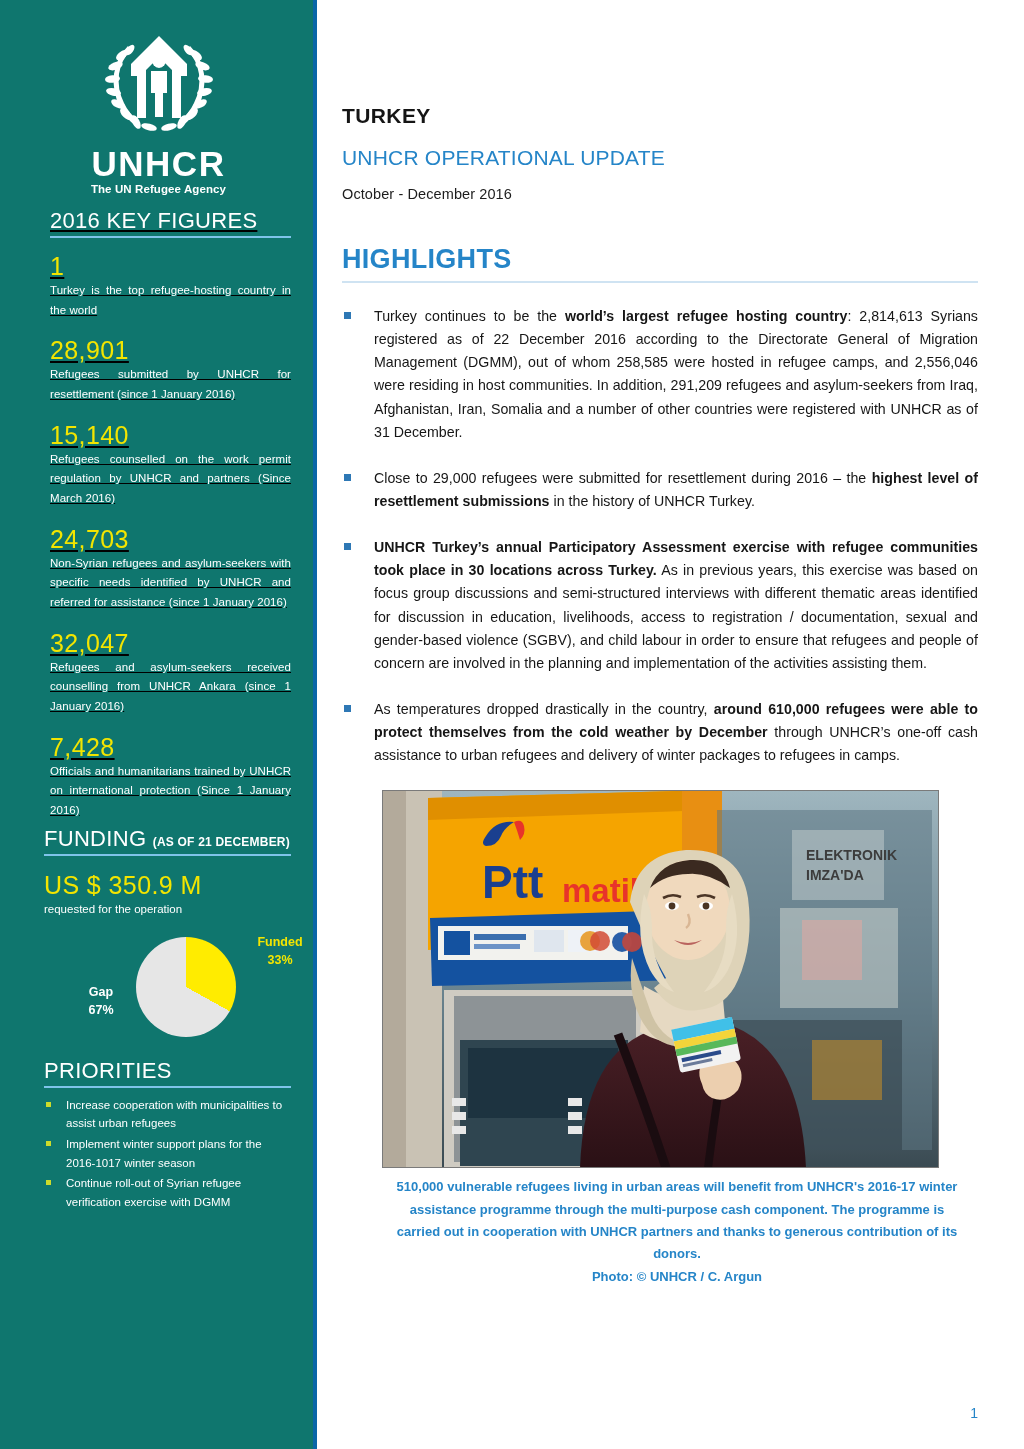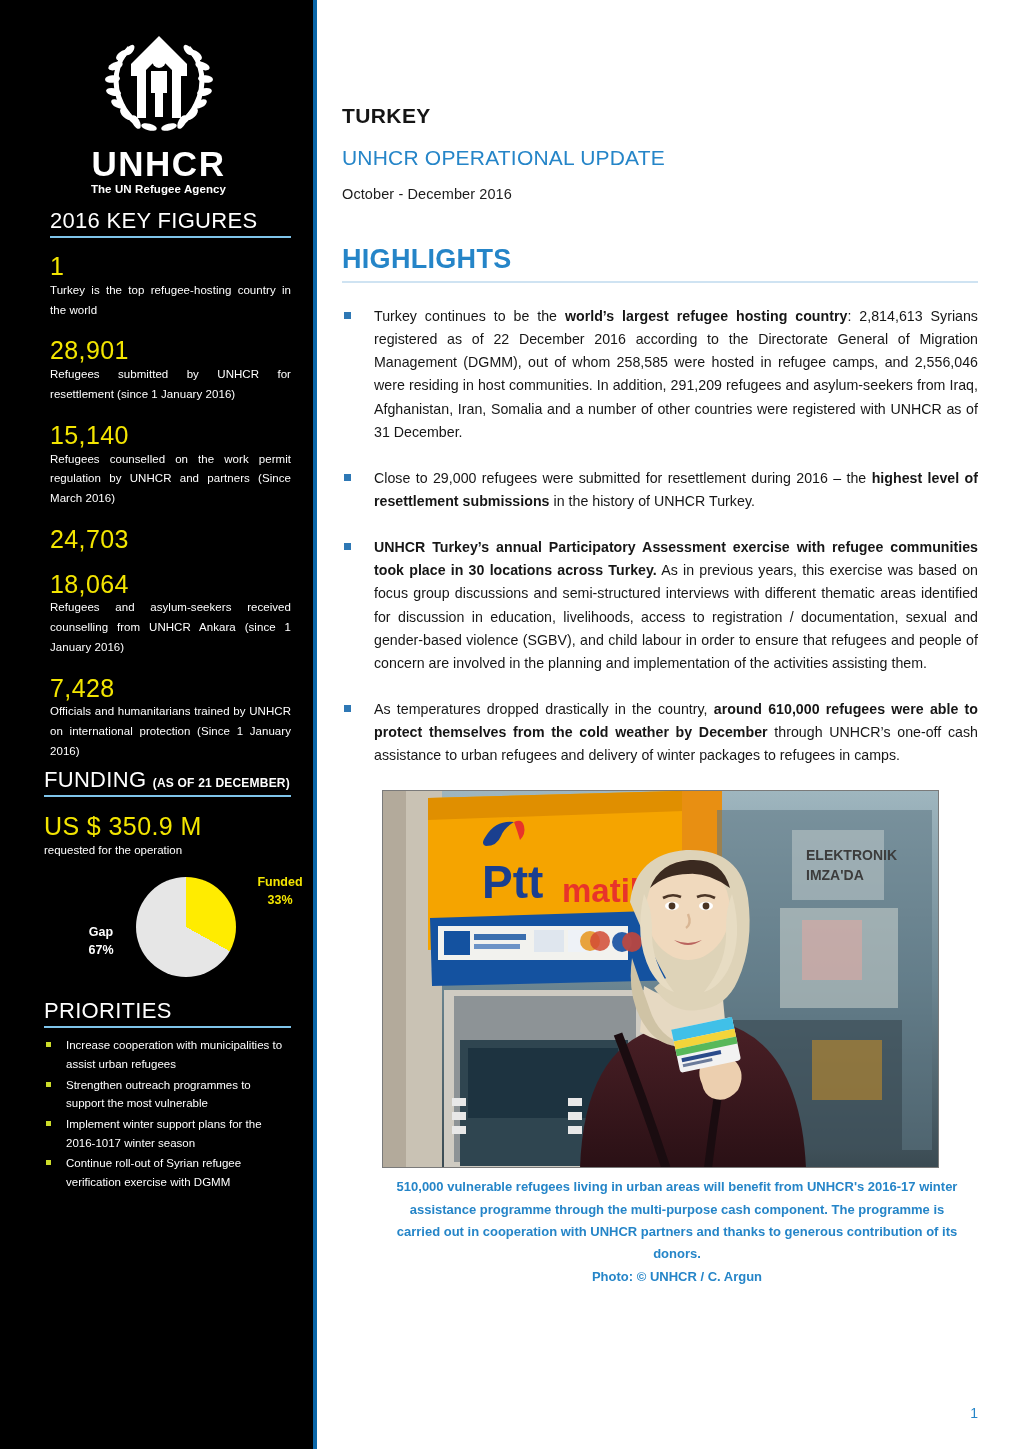--- a/index.html
+++ b/index.html
@@ -18,21 +18,21 @@
     width: 1024px;
     height: 1449px;
     display: flex;
     position: relative;
     background: #ffffff;
   }
 
   
   .sidebar {
     width: 317px;
-    background: #000000;
+    background: #0f766e;
     position: relative;
     flex: 0 0 317px;
     box-sizing: border-box;
     padding: 0;
   }
   .sidebar:after {
     content: "";
     position: absolute;
     top: 0; right: 0; bottom: 0;
     width: 4px;
@@ -315,23 +315,24 @@
       <div class="kf-item">
         <div class="kf-num">28,901</div>
         <div class="kf-desc">Refugees submitted by UNHCR for resettlement (since 1 January 2016)</div>
       </div>
       <div class="kf-item">
         <div class="kf-num">15,140</div>
         <div class="kf-desc">Refugees counselled on the work permit regulation by UNHCR and partners (Since March 2016)</div>
       </div>
       <div class="kf-item">
         <div class="kf-num">24,703</div>
+        <div class="kf-desc">Non-Syrian refugees and asylum-seekers with specific needs identified by UNHCR and referred for assistance (since 1 January 2016)</div>
       </div>
       <div class="kf-item">
-        <div class="kf-num">18,064</div>
+        <div class="kf-num">32,047</div>
         <div class="kf-desc">Refugees and asylum-seekers received counselling from UNHCR Ankara (since 1 January 2016)</div>
       </div>
       <div class="kf-item" style="margin-bottom:6px;">
         <div class="kf-num">7,428</div>
         <div class="kf-desc">Officials and humanitarians trained by UNHCR on international protection (Since 1 January 2016)</div>
       </div>
     </div>
 
     <div class="side-block">
       <div class="side-head">
@@ -353,21 +354,20 @@
           <span>67%</span>
         </div>
       </div>
     </div>
 
     <div class="side-block" style="margin-top:2px;">
       <div class="side-head">PRIORITIES</div>
       <div class="head-rule" style="margin-bottom:8px;"></div>
       <ul class="prio-list">
         <li>Increase cooperation with municipalities to assist urban refugees</li>
-        <li>Strengthen outreach programmes to support the most vulnerable</li>
         <li>Implement winter support plans for the 2016-1017 winter season</li>
         <li>Continue roll-out of Syrian refugee verification exercise with DGMM</li>
       </ul>
     </div>
   </aside>
 
   <section class="main">
     <h1 class="doc-country">TURKEY</h1>
     <h2 class="doc-type">UNHCR OPERATIONAL UPDATE</h2>
     <div class="doc-period">October - December 2016</div>

